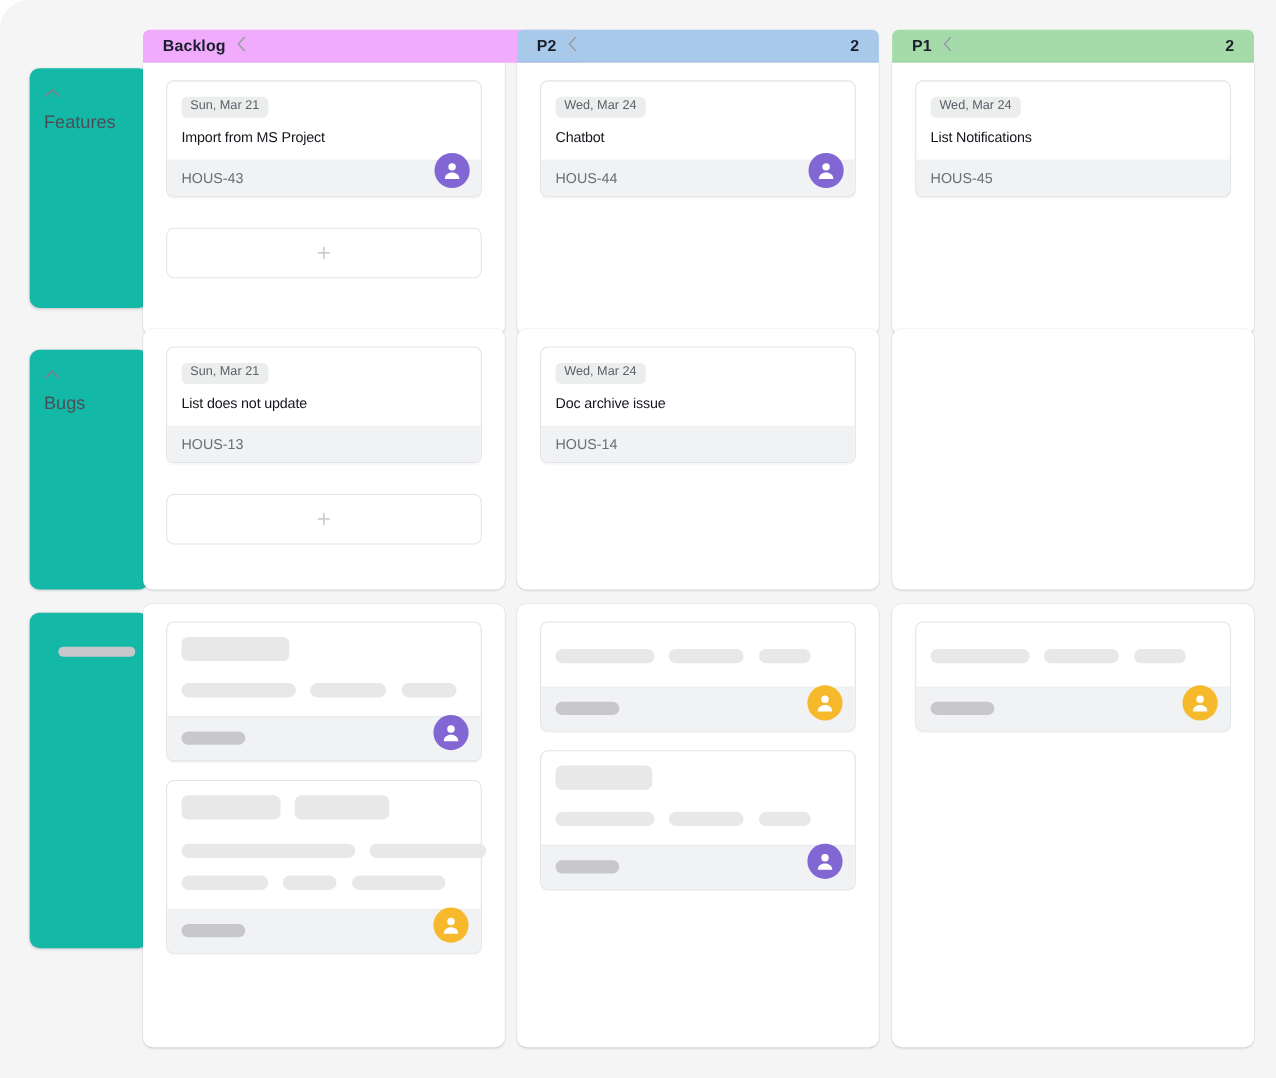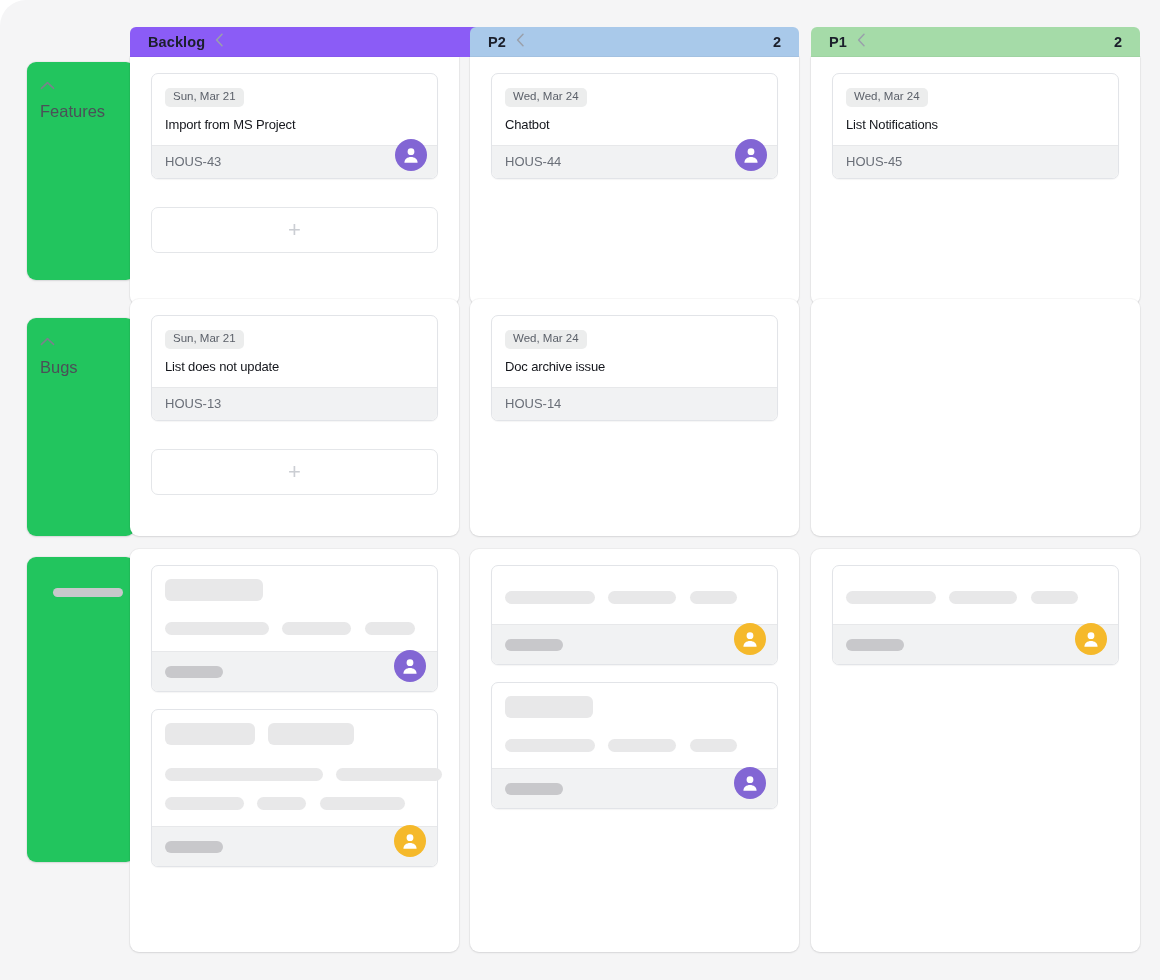--- a/index.html
+++ b/index.html
@@ -49,21 +49,21 @@
   }
   .col-head .count {
     margin-left: auto;
     font-size: 14.5px;
     font-weight: bold;
   }
 
   
   .lane-label {
     position: absolute;
-    background: #22c55e;
+    background: #14b8a6;
     border-radius: 9px;
     box-shadow: 0 1px 2px rgba(16,20,30,.10), 0 0 0 1px rgba(16,20,30,.035);
     padding: 18px 0 0 13px;
   }
   .lane-label .chev-up {
     width: 16px; height: 10px;
     color: #7b818c;
     font-size: 15px;
     line-height: 10px;
     display: block;
@@ -197,21 +197,21 @@
   .sk-row { margin-top: 0; white-space: nowrap; }
   .sk-row + .sk-row { margin-top: 11px; }
   .sk-gap { display: inline-block; width: 9px; }
 </style>
 </head>
 <body>
 
 <div id="board-root">
   <div class="grid">
 
-    <div class="col-head" style="left:130px; top:27px; width:395px; background:#8b5cf6;">
+    <div class="col-head" style="left:130px; top:27px; width:395px; background:#f0abfc;">
       <span class="title">Backlog</span>
       <span class="chev"><svg width="9" height="14" viewBox="0 0 9 14" aria-hidden="true">
             <path d="M7 1.2 1.6 7l5.4 5.8" fill="none" stroke="#9aa0ab" stroke-width="1.5" stroke-linecap="round" stroke-linejoin="round"></path>
           </svg></span>
       <span class="count">2</span>
     </div>
 
     <div class="col-head" style="left:470px; top:27px; width:329px; background:#a9c9ea;">
       <span class="title">P2</span>
       <span class="chev"><svg width="9" height="14" viewBox="0 0 9 14" aria-hidden="true">

